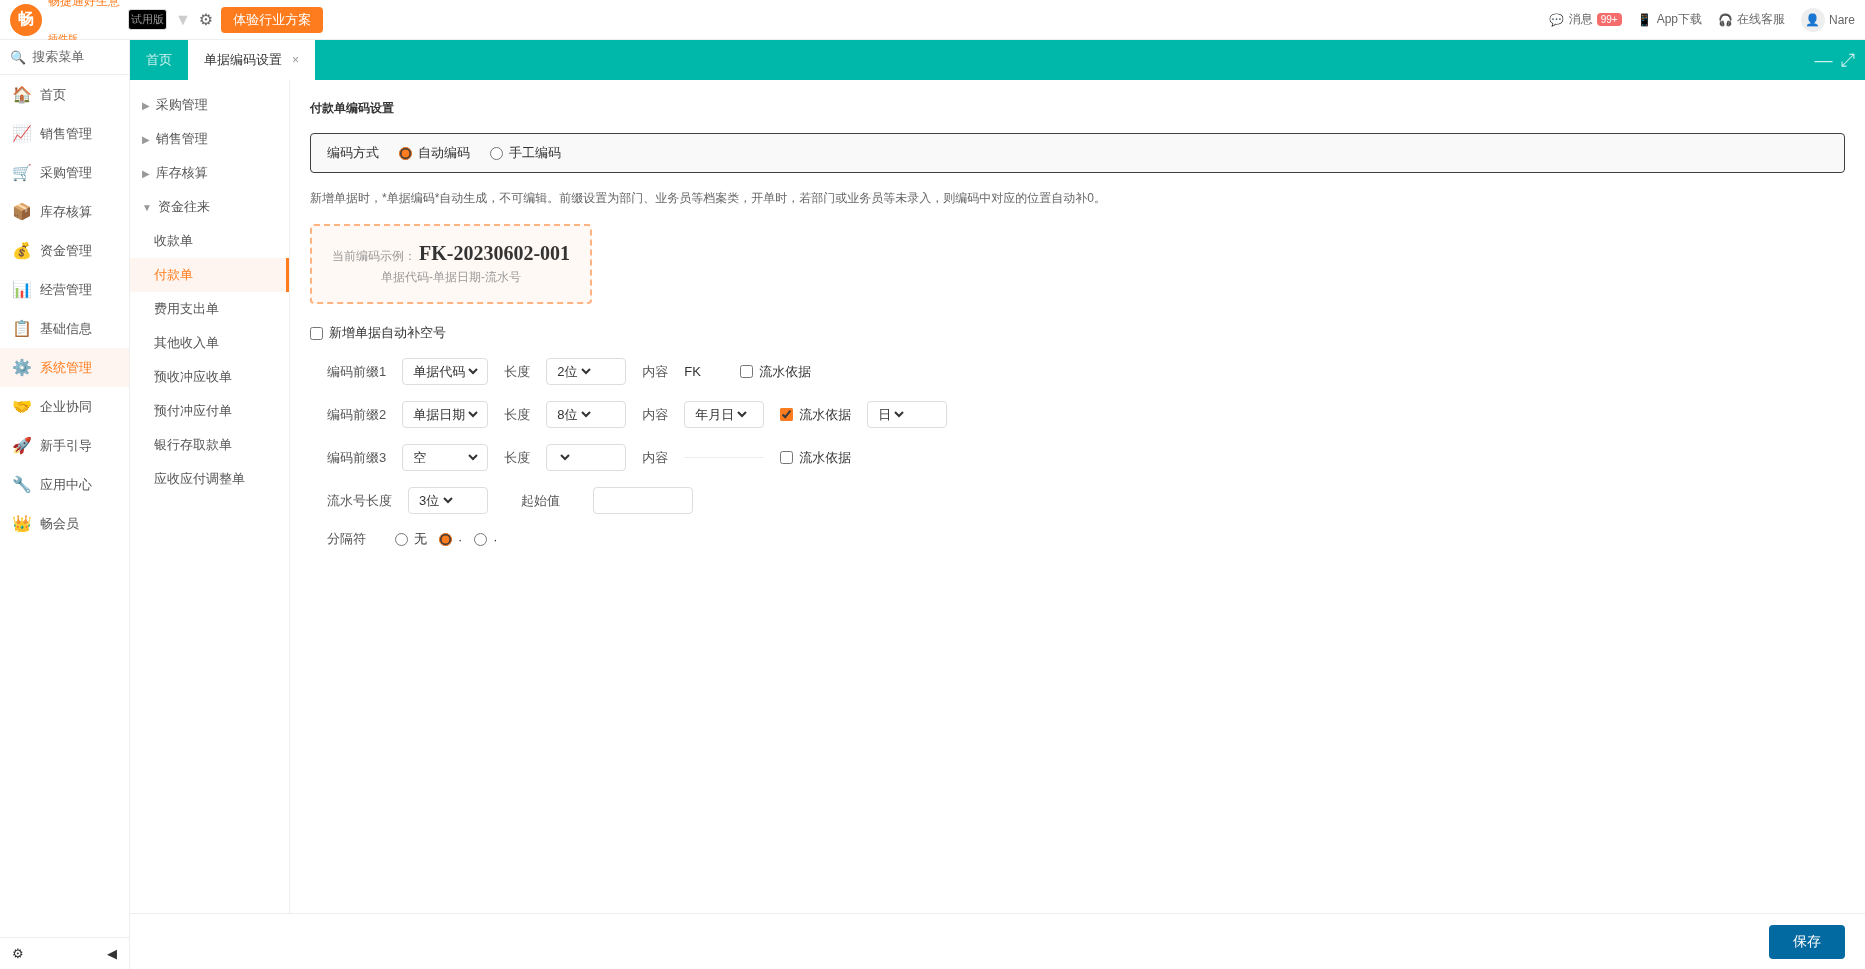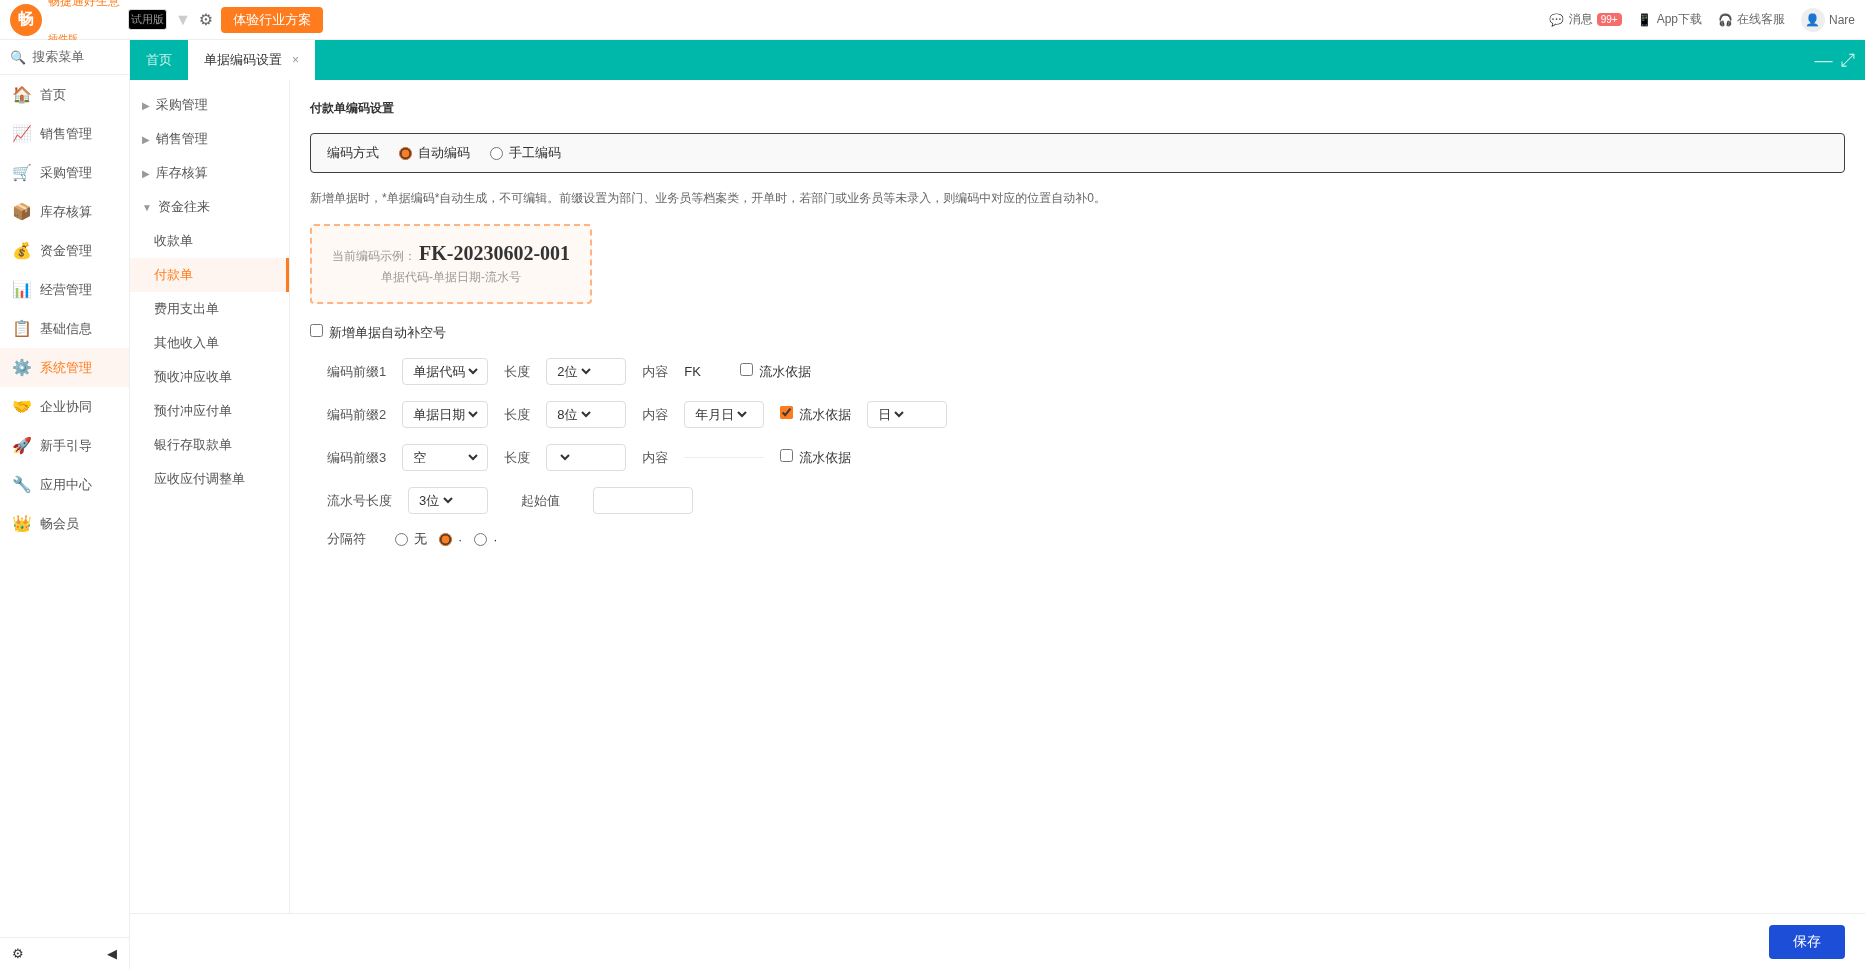--- a/index.html
+++ b/index.html
@@ -191,21 +191,21 @@
     .form-row {
       display: flex;
       align-items: center;
       gap: 16px;
       margin-bottom: 16px;
     }
     .form-label { color: #555; font-size: 13px; min-width: 56px; white-space: nowrap; margin-left: 17px; }
     .length-label { color: #555; font-size: 13px; white-space: nowrap; }
     .content-label { color: #555; font-size: 13px; white-space: nowrap; }
     .content-value { color: #333; font-size: 13px; min-width: 40px; }
-    .checkbox-wrap { display: flex; align-items: flex-start; gap: 6px; }
+    .checkbox-wrap { display: flex; align-items: center; gap: 6px; }
     .checkbox-wrap input[type=checkbox] { accent-color: #ff7c1e; }
     .select-wrap {
       display: flex;
       align-items: center;
       border: 1px solid #ddd;
       border-radius: 4px;
       background: #fff;
       padding: 4px 6px;
       gap: 4px;
       min-width: 80px;
@@ -235,21 +235,21 @@
       height: 56px;
       background: #fff;
       border-top: 1px solid #eee;
       display: flex;
       align-items: center;
       justify-content: flex-end;
       padding: 0 20px;
       flex-shrink: 0;
     }
     .save-btn {
-      background: #1d4ed8;
+      background: #0369a1;
       color: white;
       border: none;
       border-radius: 4px;
       padding: 8px 24px;
       font-size: 14px;
       cursor: pointer;
     }
   </style>
 </head>
 <body>

